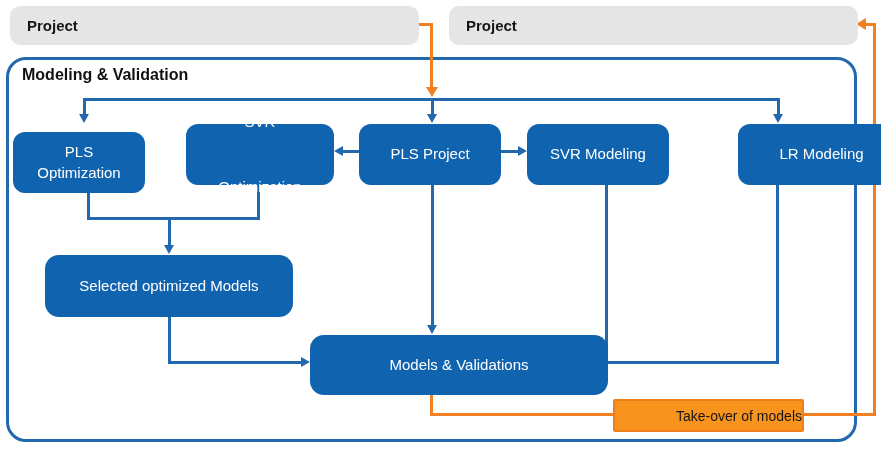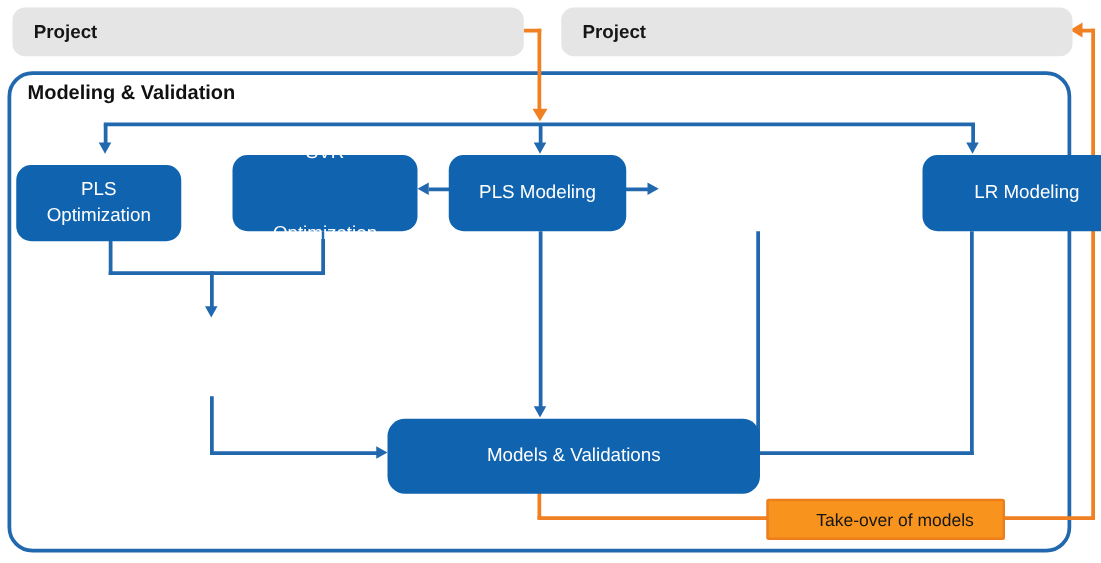--- a/index.html
+++ b/index.html
@@ -23,21 +23,21 @@
     position:absolute;left:22px;top:66px;font-size:16px;font-weight:bold;
     color:#111111;z-index:6;
   }
   .bbox{
     position:absolute;background:#1063AE;color:#ffffff;border-radius:12px;
     display:flex;flex-direction:column;align-items:center;justify-content:center;
     font-size:15px;text-align:center;line-height:1.35;z-index:5;box-sizing:border-box;
   }
   .takeover{
     position:absolute;background:#F8941E;border:2px solid #EE7D1C;color:#161616;
-    display:flex;align-items:center;justify-content:flex-start;font-size:14px;
+    display:flex;align-items:center;justify-content:flex-end;font-size:14px;
     box-sizing:border-box;z-index:6;border-radius:2px;padding-left:38px;
   }
   
   .ln{position:absolute;background:#2268AE;z-index:2;}
   .oln{position:absolute;background:#F08021;z-index:2;}
   .arr{position:absolute;width:0;height:0;z-index:3;}
   .ad{border-left:5px solid transparent;border-right:5px solid transparent;border-top:9px solid #2268AE;}
   .al{border-top:5px solid transparent;border-bottom:5px solid transparent;border-right:9px solid #2268AE;}
   .ar{border-top:5px solid transparent;border-bottom:5px solid transparent;border-left:9px solid #2268AE;}
   .oad{border-left:6px solid transparent;border-right:6px solid transparent;border-top:10px solid #F08021;}
@@ -99,24 +99,30 @@
 
   <div class="bbox" style="left:13px;top:132px;width:132px;height:61px;">
     <span>PLS</span>
     <span>Optimization</span>
   </div>
   <div class="bbox" style="left:186px;top:124px;width:148px;height:61px;gap:44px;">
     <span>SVR</span>
     <span>Optimization</span>
   </div>
   <div class="bbox" style="left:359px;top:124px;width:142px;height:61px;">
-    <span>PLS Modeling</span>
+    <span>PLS Project</span>
+  </div>
+  <div class="bbox" style="left:527px;top:124px;width:142px;height:61px;">
+    <span>SVR Modeling</span>
   </div>
   <div class="bbox" style="left:738px;top:124px;width:167px;height:61px;">
     <span>LR Modeling</span>
+  </div>
+  <div class="bbox" style="left:45px;top:255px;width:248px;height:62px;border-radius:14px;">
+    <span>Selected optimized Models</span>
   </div>
   <div class="bbox" style="left:310px;top:335px;width:298px;height:60px;border-radius:14px;">
     <span>Models &amp; Validations</span>
   </div>
 
   <div class="takeover" style="left:613px;top:399px;width:191px;height:33px;">
     <span>Take-over of models</span>
   </div>
 
 </div>

